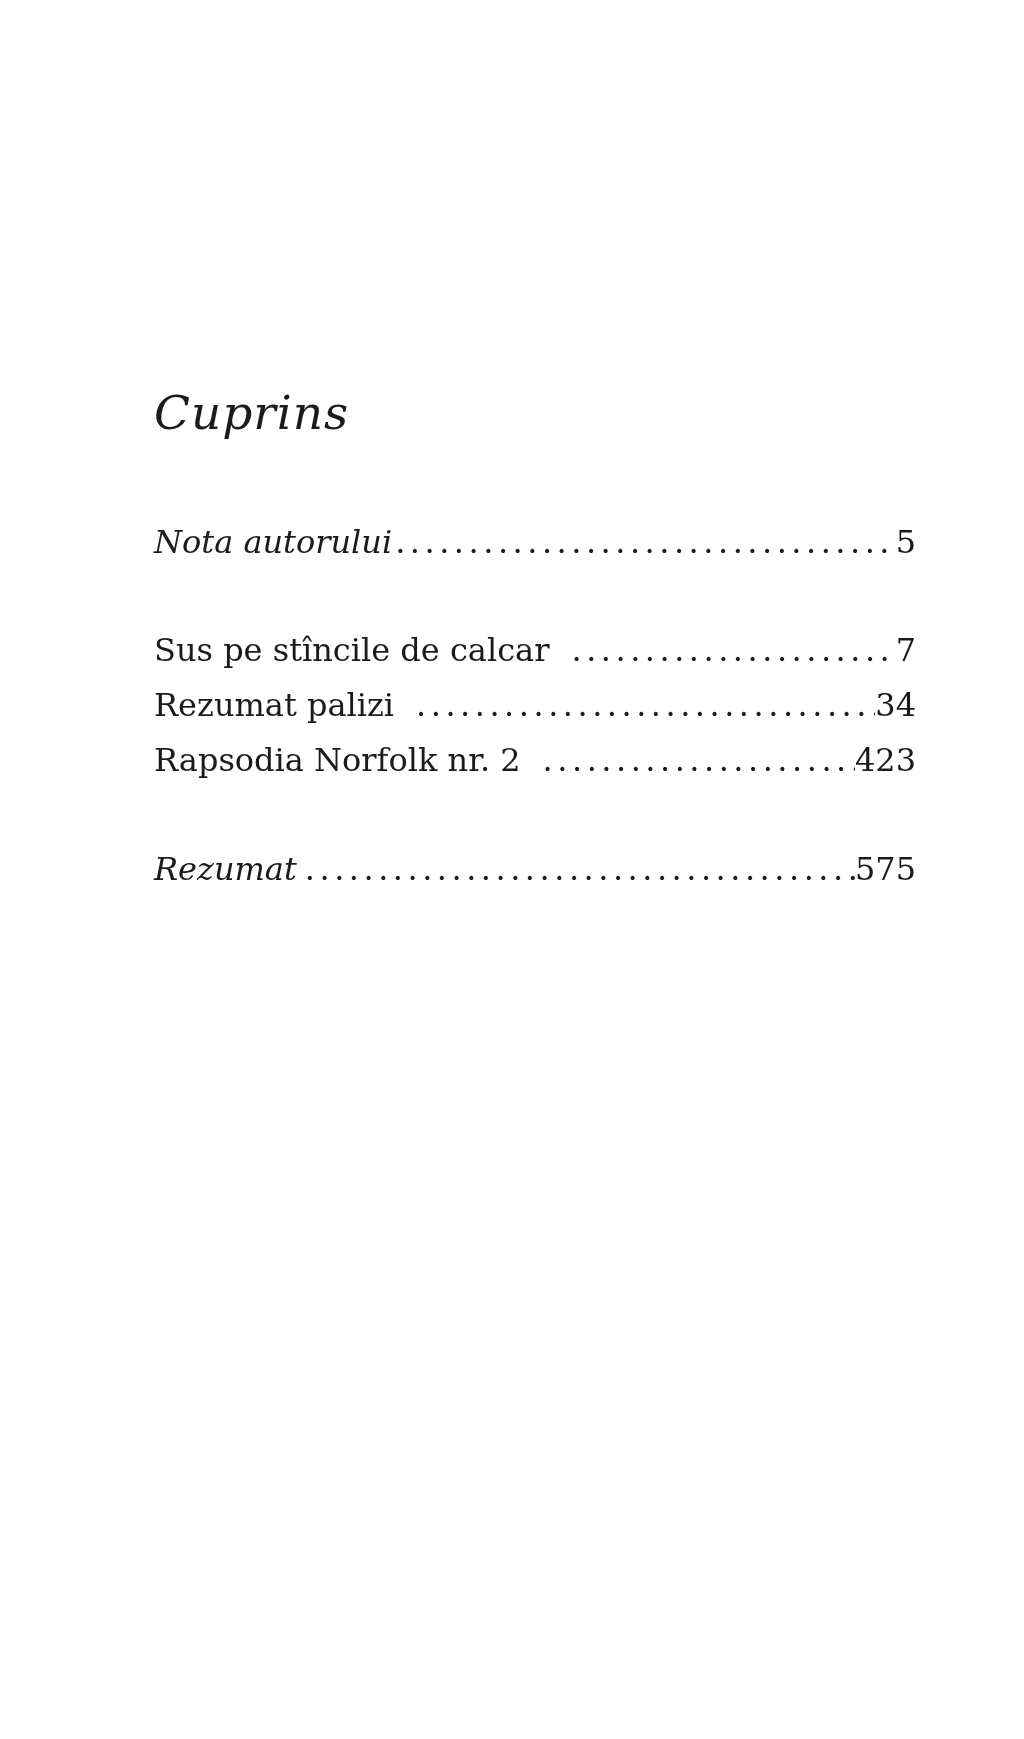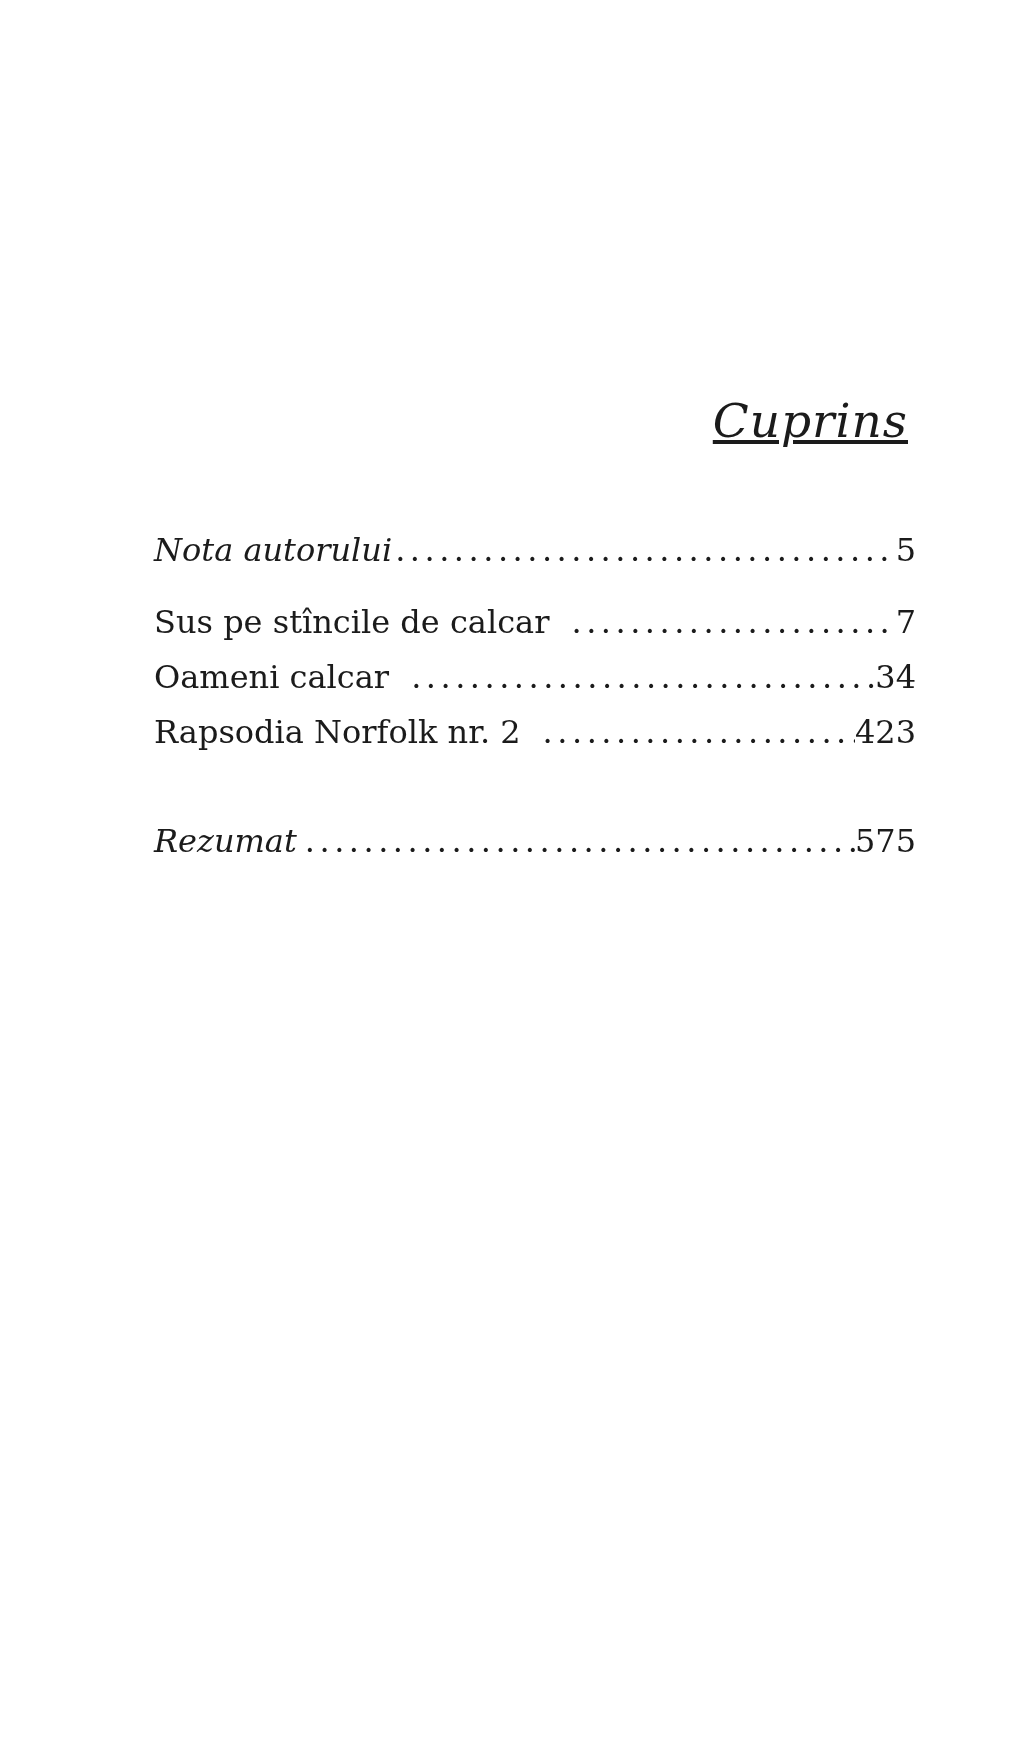--- a/index.html
+++ b/index.html
@@ -12,38 +12,37 @@
     font-family: "DejaVu Serif", serif;
     color: #1b1b1b;
   }
   .content {
     position: absolute;
     left: 154px;
     right: 108px;
     top: 0;
   }
   .toc-title {
-    margin: 8px;
+    margin: 0;
     padding-top: 388px;
-    text-align: right;
+    text-align: left;
     font-style: italic;
     font-weight: 400;
     font-size: 47px;
     line-height: 50px;
     letter-spacing: 1px;
-    text-decoration: underline;
   }
   .toc { margin-top: 84px; }
   .row {
     display: flex;
     align-items: baseline;
     font-size: 32px;
     line-height: 40px;
   }
-  .group-main { margin-top: 32px; }
+  .group-main { margin-top: 68px; }
   .group-main .row + .row { margin-top: 15px; }
   .group-final { margin-top: 71px; }
   .group-final .row { line-height: 37px; }
   .label { white-space: nowrap; }
   .italic .label, .label.italic { font-style: italic; }
   .leader {
     flex: 1 1 auto;
     min-width: 0;
     overflow: hidden;
     white-space: nowrap;
@@ -72,21 +71,21 @@
         </div>
       </div>
 
       <div class="entry-group group-main">
         <div class="row">
           <span class="label">Sus pe stîncile de calcar</span>
           <span class="leader leader--wide-gap">................................................................................................................................................................</span>
           <span class="pagenum">7</span>
         </div>
         <div class="row">
-          <span class="label">Oameni calcar</span>
+          <span class="label">Rezumat palizi</span>
           <span class="leader leader--wide-gap">................................................................................................................................................................</span>
           <span class="pagenum">34</span>
         </div>
         <div class="row">
           <span class="label">Rapsodia Norfolk nr. 2</span>
           <span class="leader leader--wide-gap">................................................................................................................................................................</span>
           <span class="pagenum">423</span>
         </div>
       </div>
 

